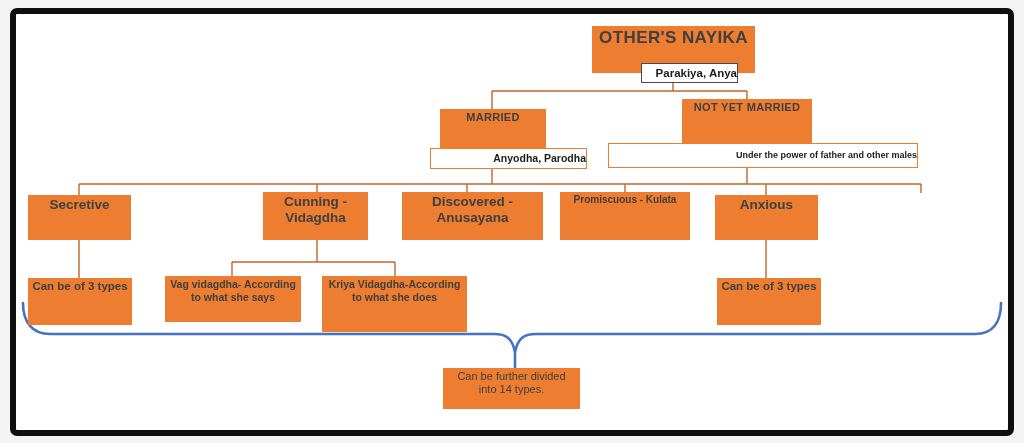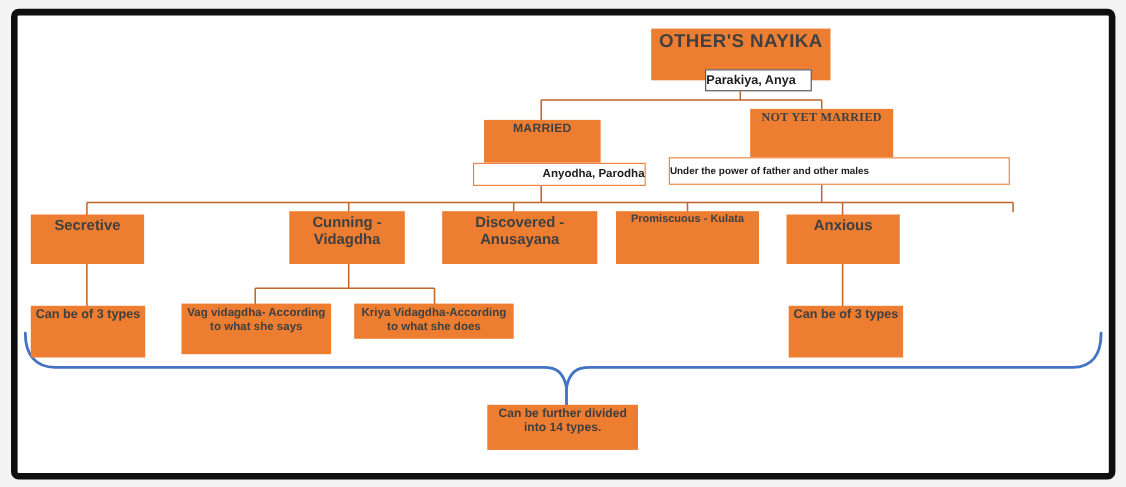--- a/index.html
+++ b/index.html
@@ -16,40 +16,40 @@
   #wires{position:absolute;left:0;top:0;width:1024px;height:443px;pointer-events:none;}
   .conn{stroke:var(--conn,#c0652c);stroke-width:1.4;fill:none;}
   .brace{stroke:var(--blue,#4472C4);stroke-width:2.6;fill:none;stroke-linecap:round;}
   .obox{
     position:absolute;background:var(--orange,#ED7D31);color:#404040;
     display:flex;align-items:flex-start;justify-content:center;text-align:center;
     line-height:1.2;box-sizing:border-box;padding:2px 4px;
   }
   .wbox{
     position:absolute;background:#ffffff;color:#1c1c1c;
-    display:flex;align-items:center;justify-content:flex-start;text-align:center;
+    display:flex;align-items:center;justify-content:flex-end;text-align:center;
     line-height:1.1;box-sizing:border-box;
   }
   .title{left:592px;top:26px;width:163px;height:47px;font-size:17px;font-weight:700;letter-spacing:.4px;}
   .title-sub{left:641px;top:63px;width:97px;height:20px;font-size:11.5px;font-weight:700;border:1.3px solid #4a4a4a;}
   .married{left:440px;top:109px;width:106px;height:39px;font-size:11px;font-weight:700;letter-spacing:.3px;}
   .married-note{left:430px;top:148px;width:157px;height:21px;font-size:10.5px;font-weight:600;border:1.3px solid var(--orange,#ED7D31);justify-content:flex-end;}
-  .nym{left:682px;top:99px;width:130px;height:44px;font-size:11px;font-weight:700;letter-spacing:.3px;font-family:Liberation Serif, serif;}
+  .nym{left:682px;top:99px;width:130px;height:44px;font-size:11px;font-weight:700;letter-spacing:.3px;}
   .nym-note{left:608px;top:143px;width:310px;height:25px;font-size:9px;font-weight:600;border:1.3px solid var(--orange,#ED7D31);}
   .t0{left:28px;top:195px;width:103px;height:45px;font-size:13.5px;font-weight:700;}
   .t1{left:263px;top:192px;width:105px;height:48px;font-size:13.5px;font-weight:600;}
   .t2{left:402px;top:192px;width:141px;height:48px;font-size:13.5px;font-weight:600;}
   .t3{left:560px;top:192px;width:130px;height:48px;font-size:10px;font-weight:600;}
   .t4{left:715px;top:195px;width:103px;height:45px;font-size:13.5px;font-weight:600;}
   .t5{left:855px;top:192px;width:132px;height:48px;font-size:13.5px;font-weight:600;}
   .n0{left:28px;top:278px;width:104px;height:47px;font-size:11.5px;font-weight:600;}
   .v0{left:165px;top:276px;width:136px;height:46px;font-size:10.5px;font-weight:600;}
-  .v1{left:322px;top:276px;width:145px;height:32px;font-size:10.5px;font-weight:600;}
+  .v1{left:322px;top:276px;width:145px;height:56px;font-size:10.5px;font-weight:600;}
   .n4{left:717px;top:278px;width:104px;height:47px;font-size:11.5px;font-weight:600;}
-  .footer{left:443px;top:368px;width:137px;height:41px;font-size:11px;font-weight:700;}
+  .footer{left:443px;top:368px;width:137px;height:41px;font-size:11px;font-weight:400;}
 </style>
 </head>
 <body>
 
 <div id="stage">
   <div id="frame"></div>
 
   <svg id="wires" viewBox="0 0 1024 443">
     <g>
       <path class="conn" d="M 673 82 V 91"></path>

